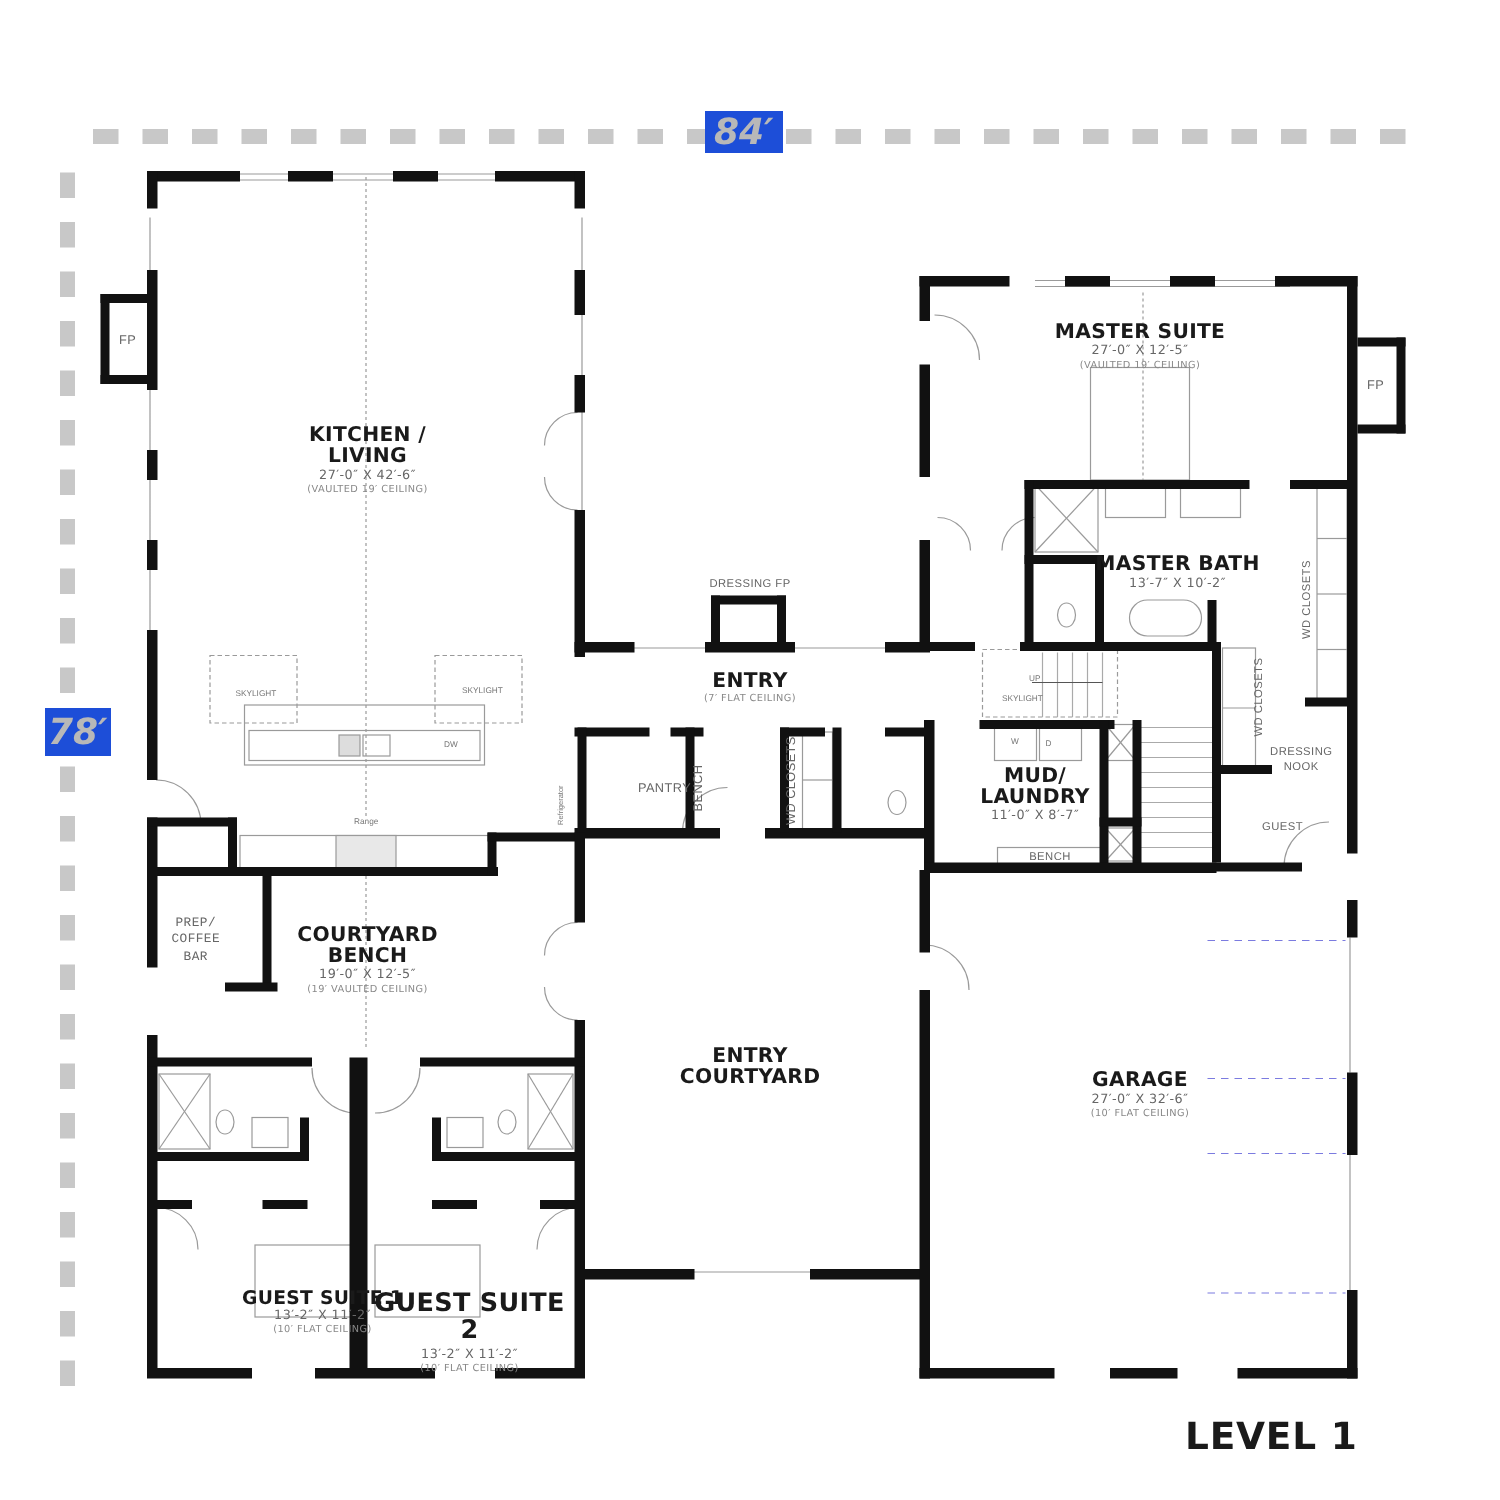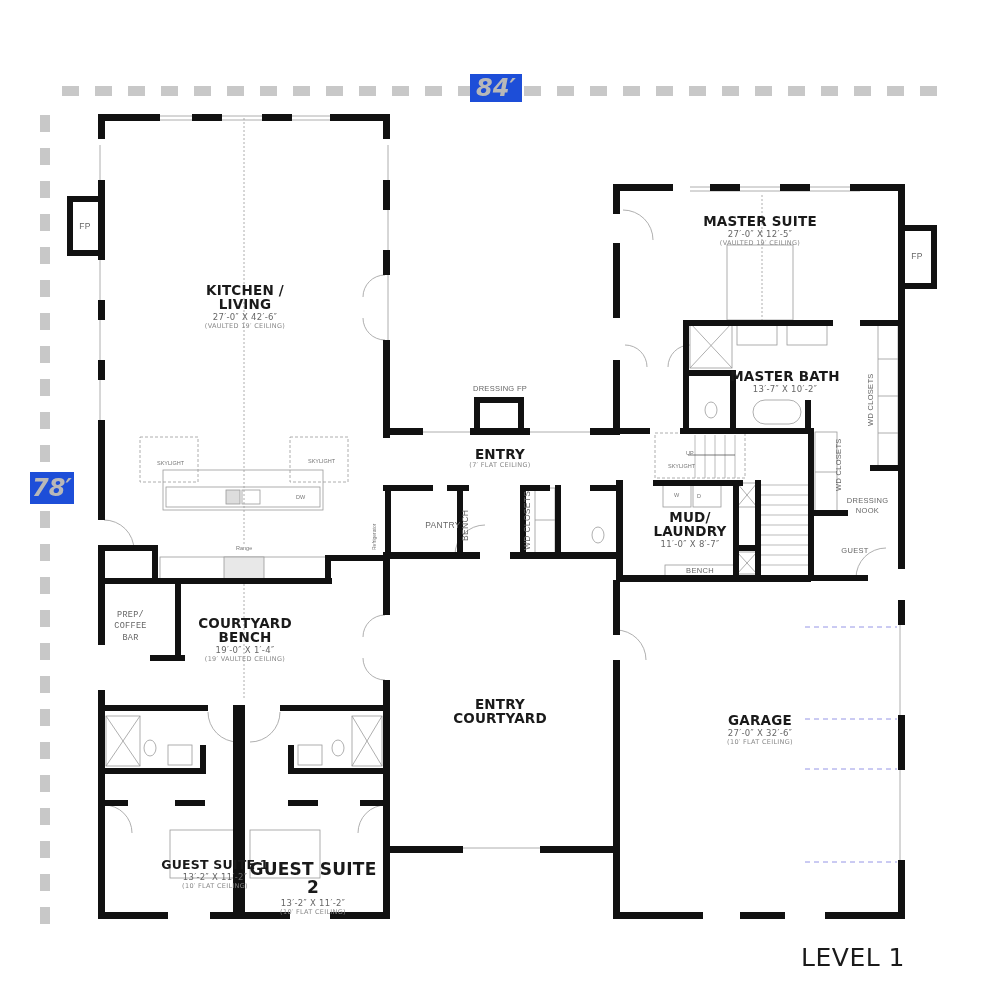--- a/index.html
+++ b/index.html
@@ -6,21 +6,21 @@
   body { width:1000px; height:1000px; position:relative; overflow:hidden; font-family:"DejaVu Sans", sans-serif; }
   svg { position:absolute; left:0; top:0; }
   .lbl { position:absolute; text-align:center; color:#1a1a1a; line-height:1.05; }
   .name { font-weight:bold; font-size:13.5px; letter-spacing:0.2px; display:block; }
   .dim { font-size:8.5px; color:#666; display:block; margin-top:2px; letter-spacing:0.3px; }
   .ceil { font-size:6.5px; color:#888; display:block; margin-top:1px; letter-spacing:0.3px; }
   .small { font-family:"Liberation Sans", sans-serif; font-size:8.5px; color:#666; letter-spacing:0.3px; position:absolute; text-align:center; }
   .tiny { font-family:"Liberation Sans", sans-serif; font-size:5.5px; color:#777; position:absolute; }
   .vert { writing-mode:vertical-rl; transform:rotate(180deg); }
   .dimlabel { position:absolute; font-family:"DejaVu Sans", sans-serif; font-weight:bold; font-style:italic; font-size:24px; color:#b8b8b8; background:#1d4ed8; padding:0 6px; }
-  .level { position:absolute; right:95px; bottom:28px; font-family:"DejaVu Sans", sans-serif; font-weight:normal; font-size:25px; color:#1a1a1a; letter-spacing:0.5px; }
+  .level { position:absolute; right:95px; bottom:28px; font-family:"DejaVu Sans", sans-serif; font-weight:bold; font-size:25px; color:#1a1a1a; letter-spacing:0.5px; }
 </style>
 </head>
 <body>
 
 <svg width="1000" height="1000" viewBox="0 0 1000 1000">
 
   <g>
     <line x1="62" y1="91" x2="940" y2="91" stroke="#c8c8c8" stroke-width="10" stroke-dasharray="17 16"></line>
   </g>
   <g>
@@ -275,21 +275,21 @@
 
 <div class="lbl" style="left:640px; top:510px; width:100px;">
   <span class="name">MUD/</span>
   <span class="name">LAUNDRY</span>
   <span class="dim">11′-0″ X 8′-7″</span>
 </div>
 
 <div class="lbl" style="left:180px; top:616px; width:130px;">
   <span class="name">COURTYARD</span>
   <span class="name">BENCH</span>
-  <span class="dim">19′-0″ X 1′-4″</span>
+  <span class="dim">19′-0″ X 12′-5″</span>
   <span class="ceil">(19′ VAULTED CEILING)</span>
 </div>
 
 <div class="lbl" style="left:435px; top:697px; width:130px;">
   <span class="name">ENTRY</span>
   <span class="name">COURTYARD</span>
 </div>
 
 <div class="lbl" style="left:700px; top:713px; width:120px;">
   <span class="name">GARAGE</span>

